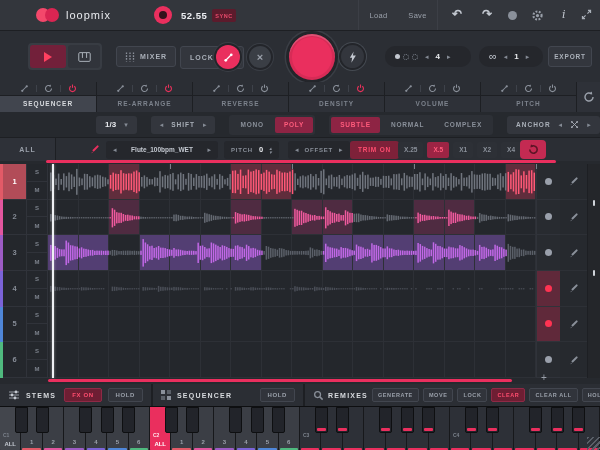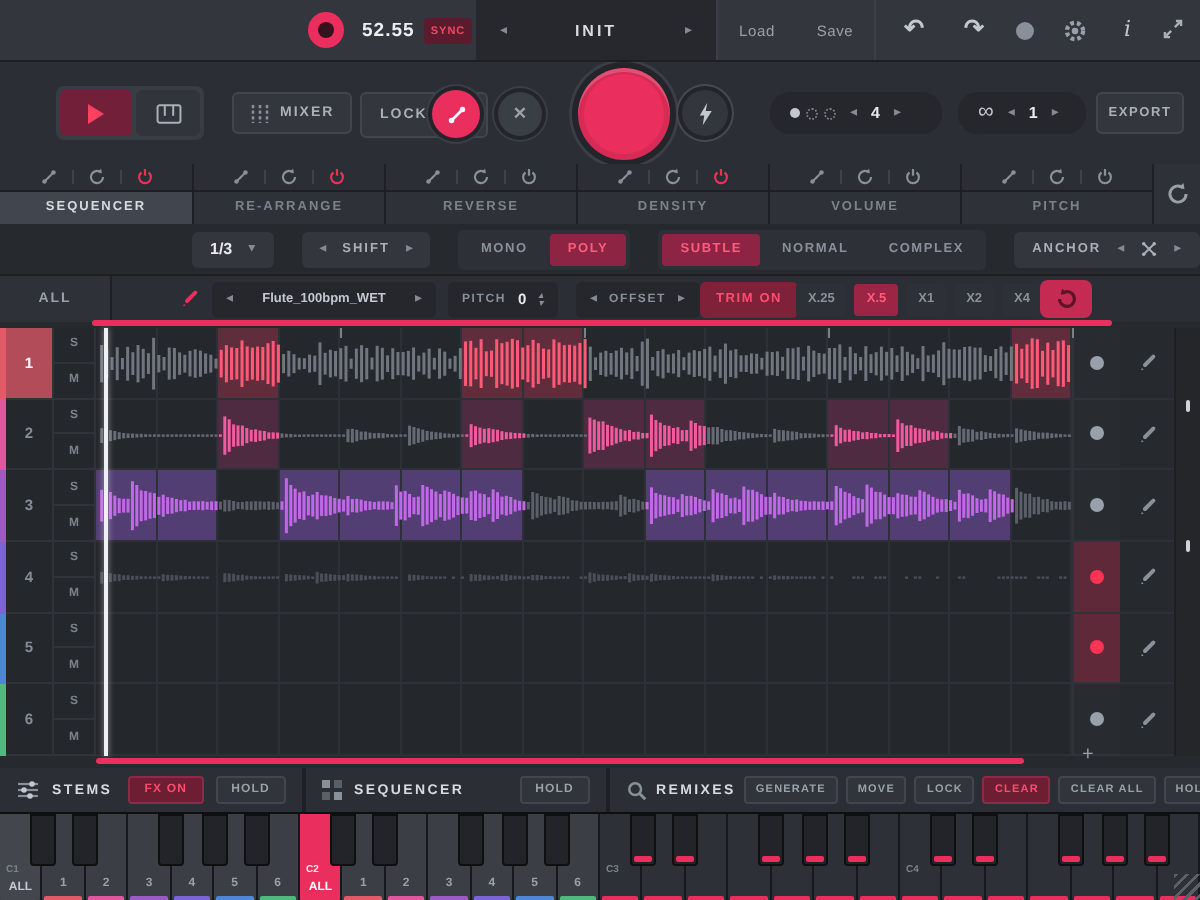--- a/index.html
+++ b/index.html
@@ -133,30 +133,30 @@
   .bkey{position:absolute;top:0;height:26px;width:13px;background:#22242a;border:1px solid #0e0f11;border-radius:0 0 2px 2px;box-sizing:border-box;z-index:2}
   .bstrip{position:absolute;left:1px;right:1px;bottom:1px;height:3px;background:#ea2f5e;border-radius:1px}
   .grip{position:absolute;right:0;bottom:0;width:13px;height:13px;z-index:8;background:repeating-linear-gradient(135deg,#5a5f68 0 1.5px,transparent 1.5px 4px)}
 </style>
 </head>
 <body>
 
 <div class="app">
 
   <header class="topbar">
+    <div class="logo">
+      <span class="lc1"></span>
+      <span class="lc2"></span>
+      <span class="ltext">loopmix</span>
+    </div>
     <button class="recbtn">
         <span class="recdot"></span>
       </button>
     <div class="bpm">52.55</div>
     <button class="syncbtn">SYNC</button>
-    <div class="presetnav">
-      <span class="arr">◂</span>
-      <span class="pname">INIT</span>
-      <span class="arr">▸</span>
-    </div>
     <button class="tbtxt loadbtn">Load</button>
     <button class="tbtxt savebtn">Save</button>
     <span class="histicon undoic">↶</span>
     <span class="histicon redoic">↷</span>
     <span class="cicon"></span>
     <span class="gicon">
         <svg width="13" height="13" viewBox="0 0 16 16">
           <circle cx="8" cy="8" r="5" fill="none" stroke="#9aa0aa" stroke-width="2.6" stroke-dasharray="2.3 1.8"></circle>
           <circle cx="8" cy="8" r="2" fill="#9aa0aa"></circle>
         </svg>

